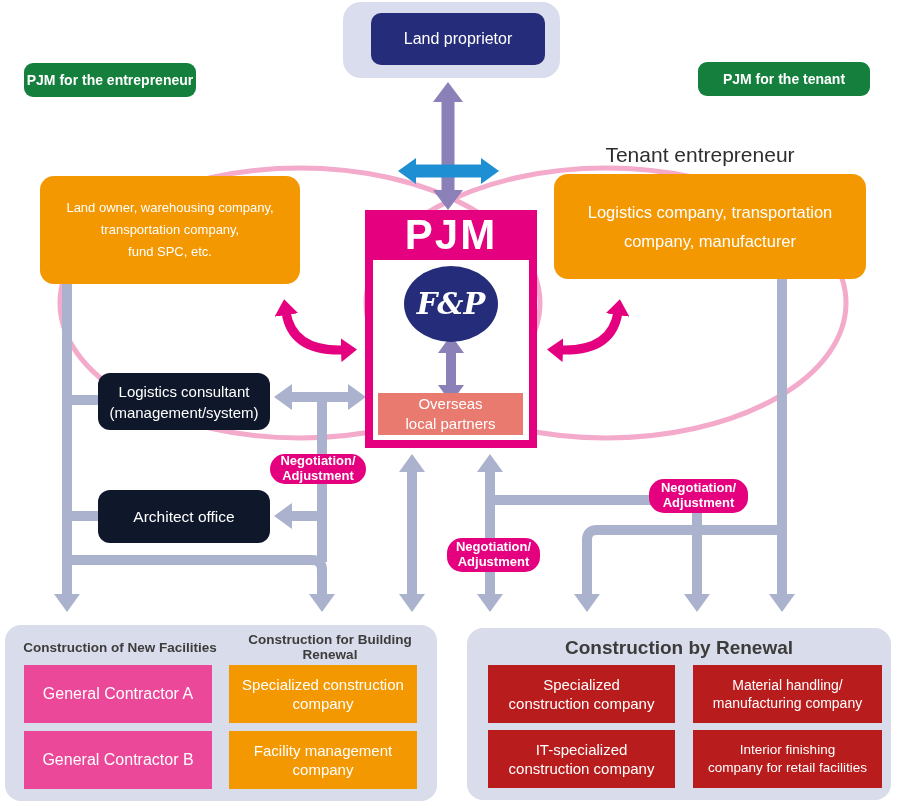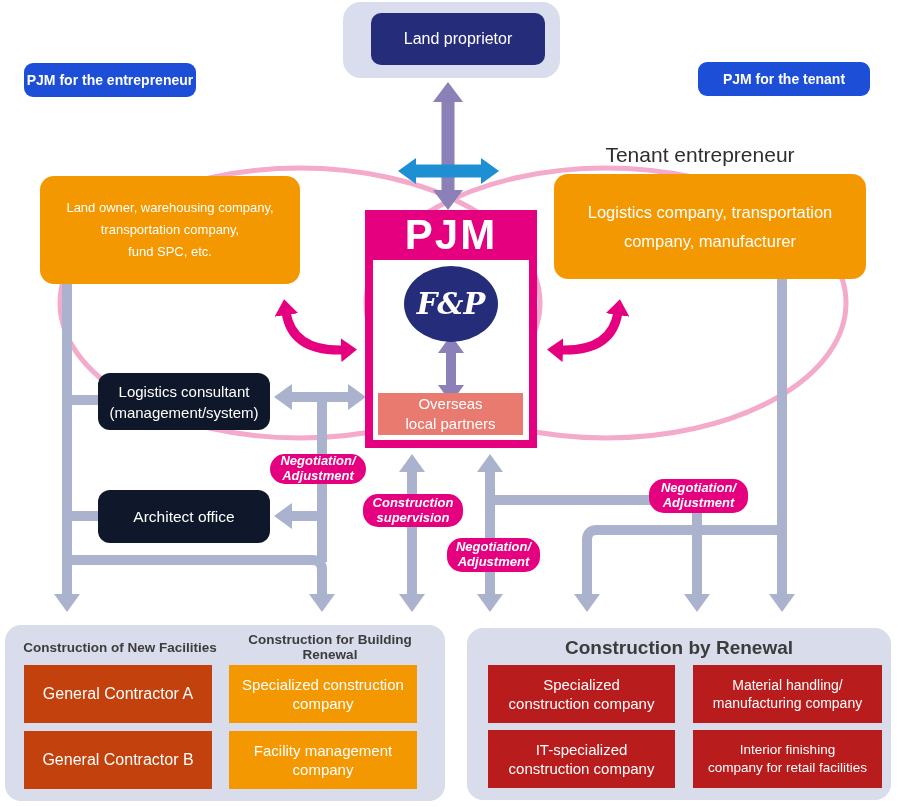--- a/index.html
+++ b/index.html
@@ -5,30 +5,30 @@
   html,body{margin:0;padding:0;background:#ffffff;}
   #stage{
     position:relative;width:905px;height:807px;overflow:hidden;background:#ffffff;
     font-family:"Liberation Sans","DejaVu Sans",sans-serif;
   }
   .abs{position:absolute;}
   .pre{white-space:pre-line;}
   .center{display:flex;align-items:center;justify-content:center;text-align:center;}
   svg{position:absolute;left:0;top:0;}
 
-  .badge{background:#1d4ed8;color:#fff;font-weight:bold;font-size:14px;border-radius:9px;}
+  .badge{background:#15803d;color:#fff;font-weight:bold;font-size:14px;border-radius:9px;}
   .lp-card{background:#D9DDEE;border-radius:18px;}
   .lp-box{background:#252D7B;color:#fff;font-size:16px;border-radius:10px;margin-left:8px;}
   .side-label{color:#2e2e2e;font-size:21px;}
   .orange{background:#F39800;color:#fff;border-radius:14px;}
   .teal{background:#0f172a;color:#fff;border-radius:12px;}
-  .pill{background:#E4007F;color:#fff;font-weight:bold;font-size:13px;line-height:1.15;border-radius:15px;font-style:italic;}
+  .pill{background:#E4007F;color:#fff;font-weight:bold;font-size:13px;line-height:1.15;border-radius:15px;}
   .panel{background:#D9DCEA;border-radius:16px;}
   .panel-hdr{color:#3c3c3c;font-weight:bold;}
-  .sq-teal{background:#c2410c;color:#fff;}
+  .sq-teal{background:#ec4899;color:#fff;}
   .sq-orange{background:#F39800;color:#fff;}
   .sq-green{background:#b91c1c;color:#fff;}
 
   .pjm{background:#E4007F;}
   .pjm-title{color:#fff;font-size:42px;font-weight:bold;letter-spacing:2px;}
   .pjm-inner{background:#ffffff;}
   .fp-circle{background:#252D7B;border-radius:50%;}
   .fp-text{color:#fff;font-family:"DejaVu Serif","Liberation Serif",serif;font-style:italic;font-weight:600;font-size:29px;}
   .overseas{background:#E87A6F;color:#fff;font-size:15px;line-height:1.35;}
 </style>
@@ -113,28 +113,26 @@
     <div class="abs overseas center pre" style="left:13px;top:183px;width:145px;height:42px;">Overseas
 local partners</div>
   </div>
 
   <div class="abs teal center pre" style="left:98px;top:373px;width:172px;height:57px;font-size:15px;line-height:1.4;">Logistics consultant
 (management/system)</div>
   <div class="abs teal center" style="left:98px;top:490px;width:172px;height:53px;font-size:15.5px;">Architect office</div>
 
   <div class="abs pill center pre" style="left:270px;top:454px;width:96px;height:30px;">Negotiation/
 Adjustment</div>
-  <div class="abs pill center pre" style="left:363px;top:494px;width:100px;height:33px;">Construction
-supervision</div>
   <div class="abs pill center pre" style="left:447px;top:538px;width:93px;height:34px;">Negotiation/
 Adjustment</div>
   <div class="abs pill center pre" style="left:649px;top:479px;width:99px;height:34px;">Negotiation/
 Adjustment</div>
 
-  <div class="abs panel" style="left:5px;top:625px;width:432px;height:176px;padding-left:8px;">
+  <div class="abs panel" style="left:5px;top:625px;width:432px;height:176px;">
     <div class="abs panel-hdr center" style="left:10px;top:13px;width:210px;height:18px;font-size:13.5px;">Construction of New Facilities</div>
     <div class="abs panel-hdr center" style="left:218px;top:13px;width:214px;height:18px;font-size:13.5px;">Construction for Building Renewal</div>
     <div class="abs sq-teal center" style="left:19px;top:40px;width:188px;height:58px;font-size:16px;">General Contractor A</div>
     <div class="abs sq-teal center" style="left:19px;top:106px;width:188px;height:58px;font-size:16px;text-align:center;">General Contractor B</div>
     <div class="abs sq-orange center pre" style="left:224px;top:40px;width:188px;height:58px;font-size:15px;line-height:1.3;">Specialized construction
 company</div>
     <div class="abs sq-orange center pre" style="left:224px;top:106px;width:188px;height:58px;font-size:15px;line-height:1.3;">Facility management
 company</div>
   </div>
 

